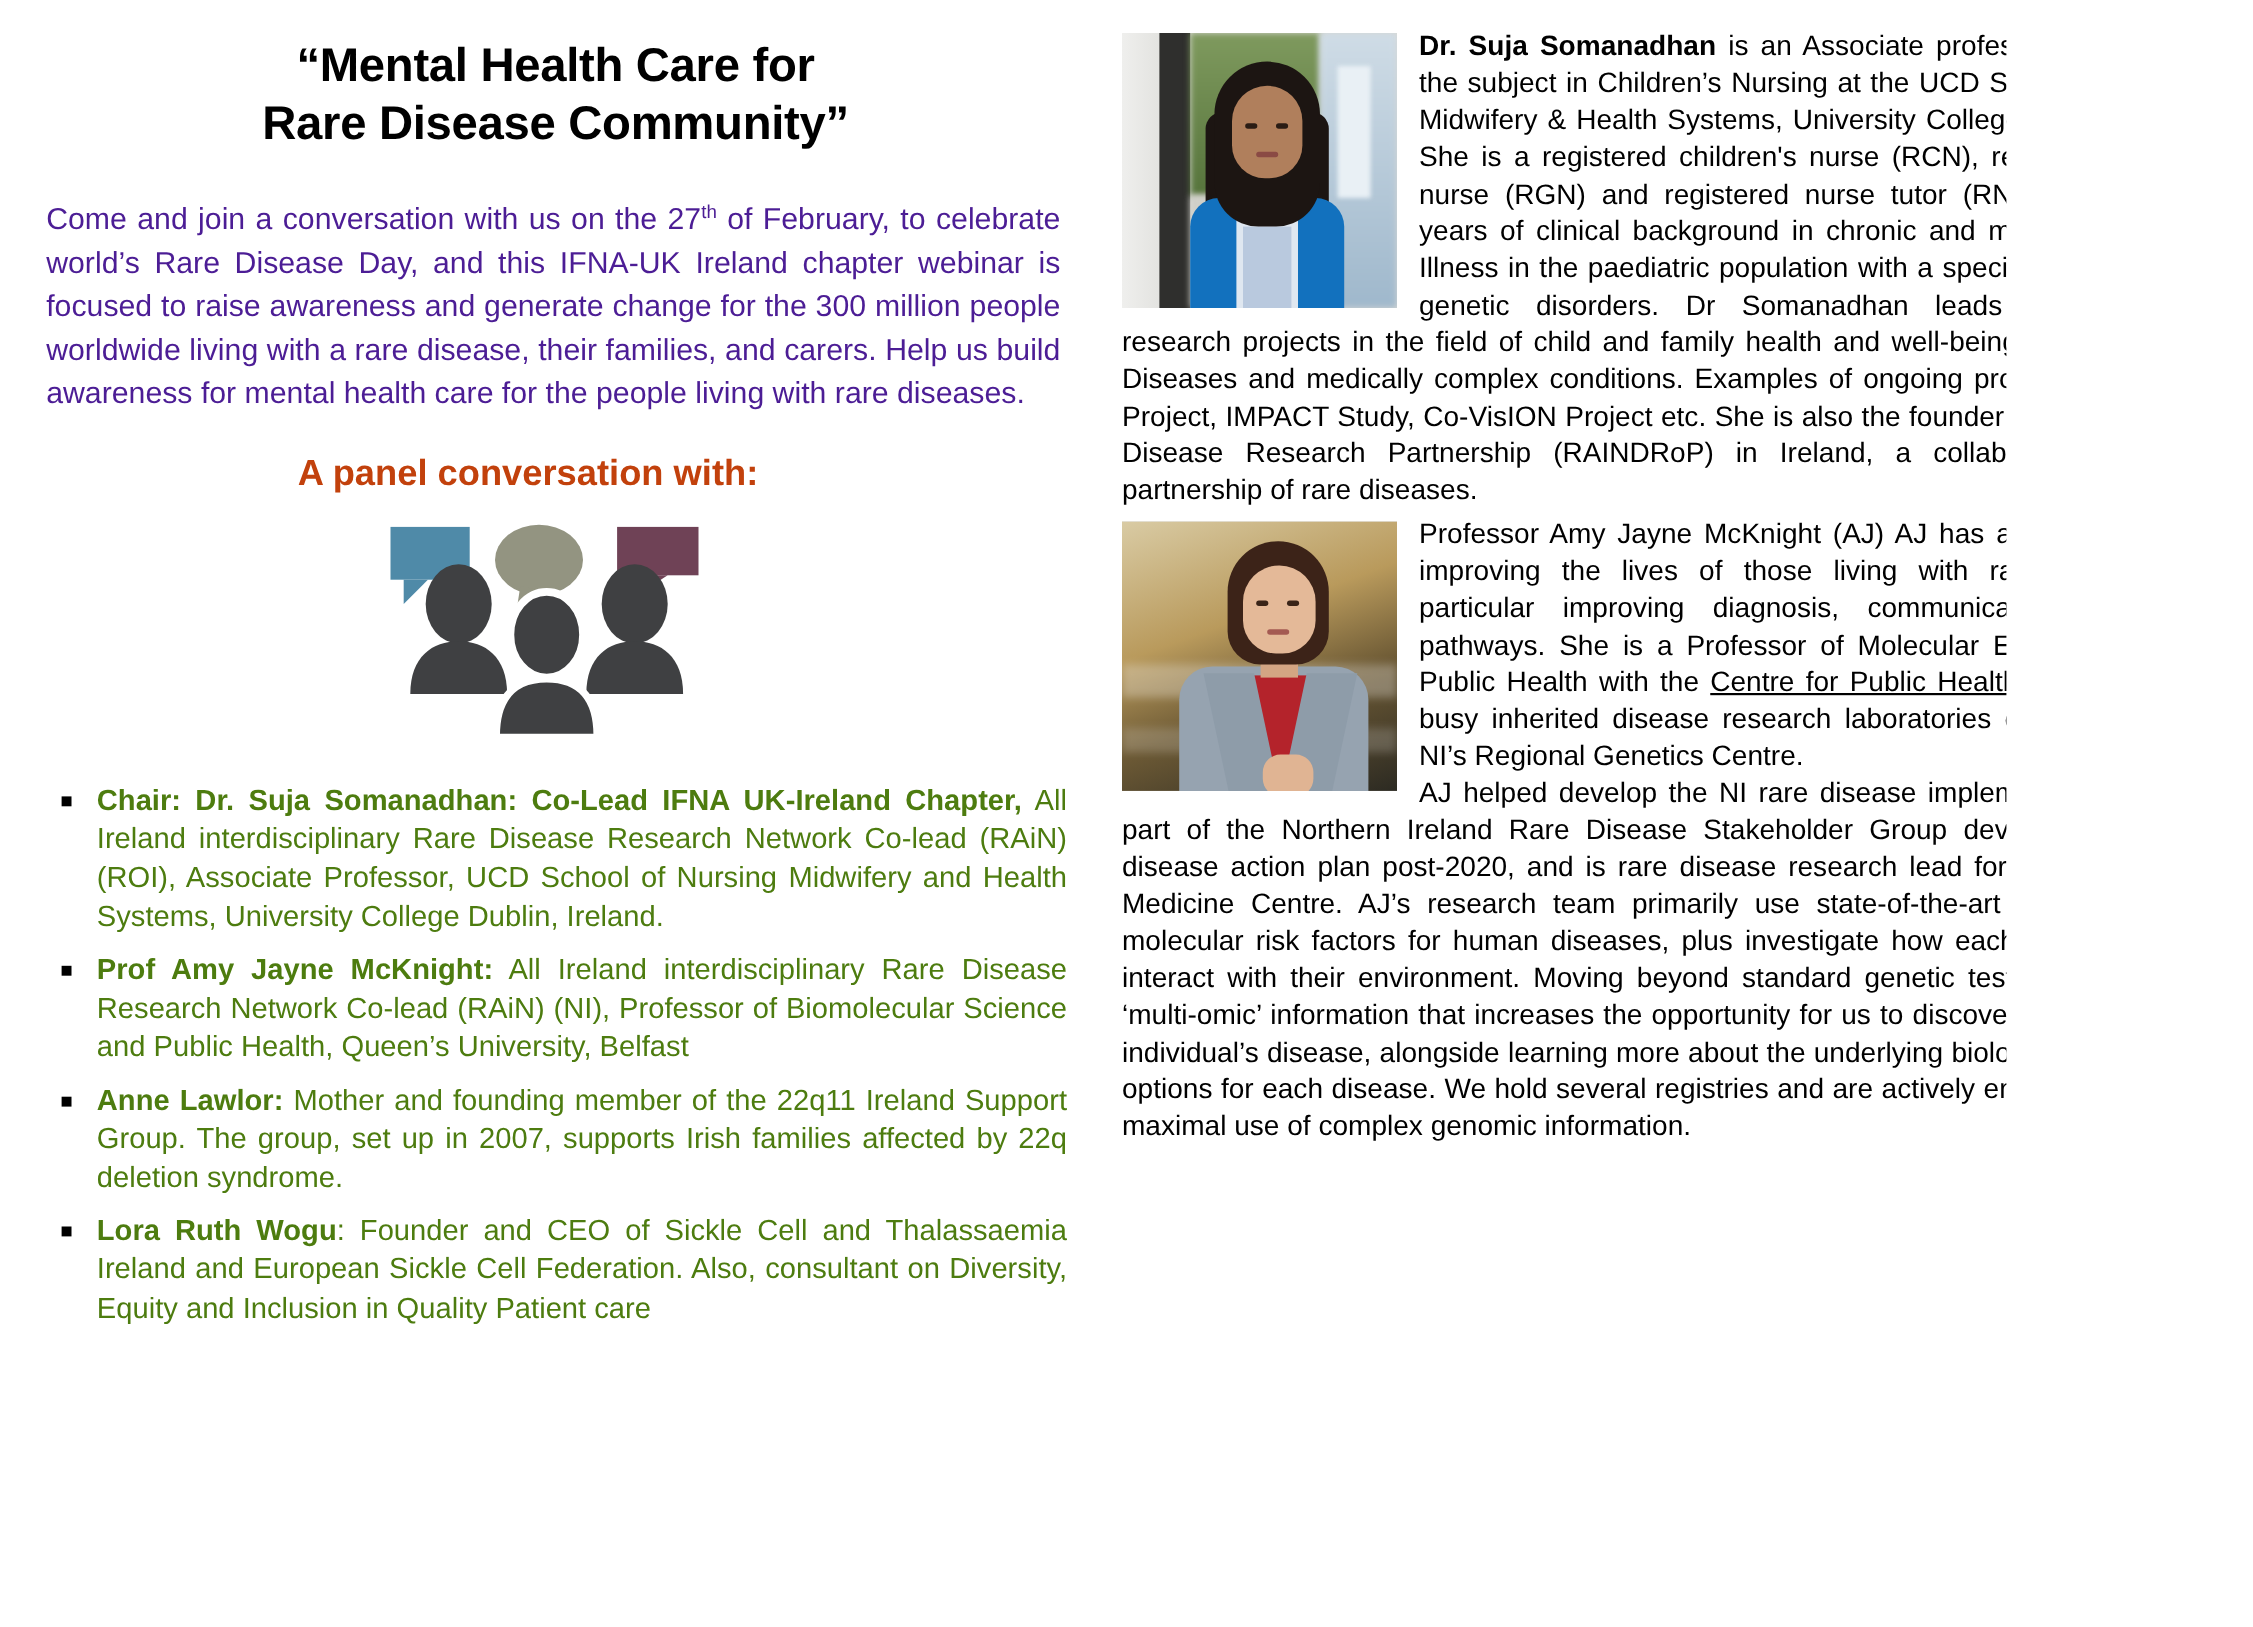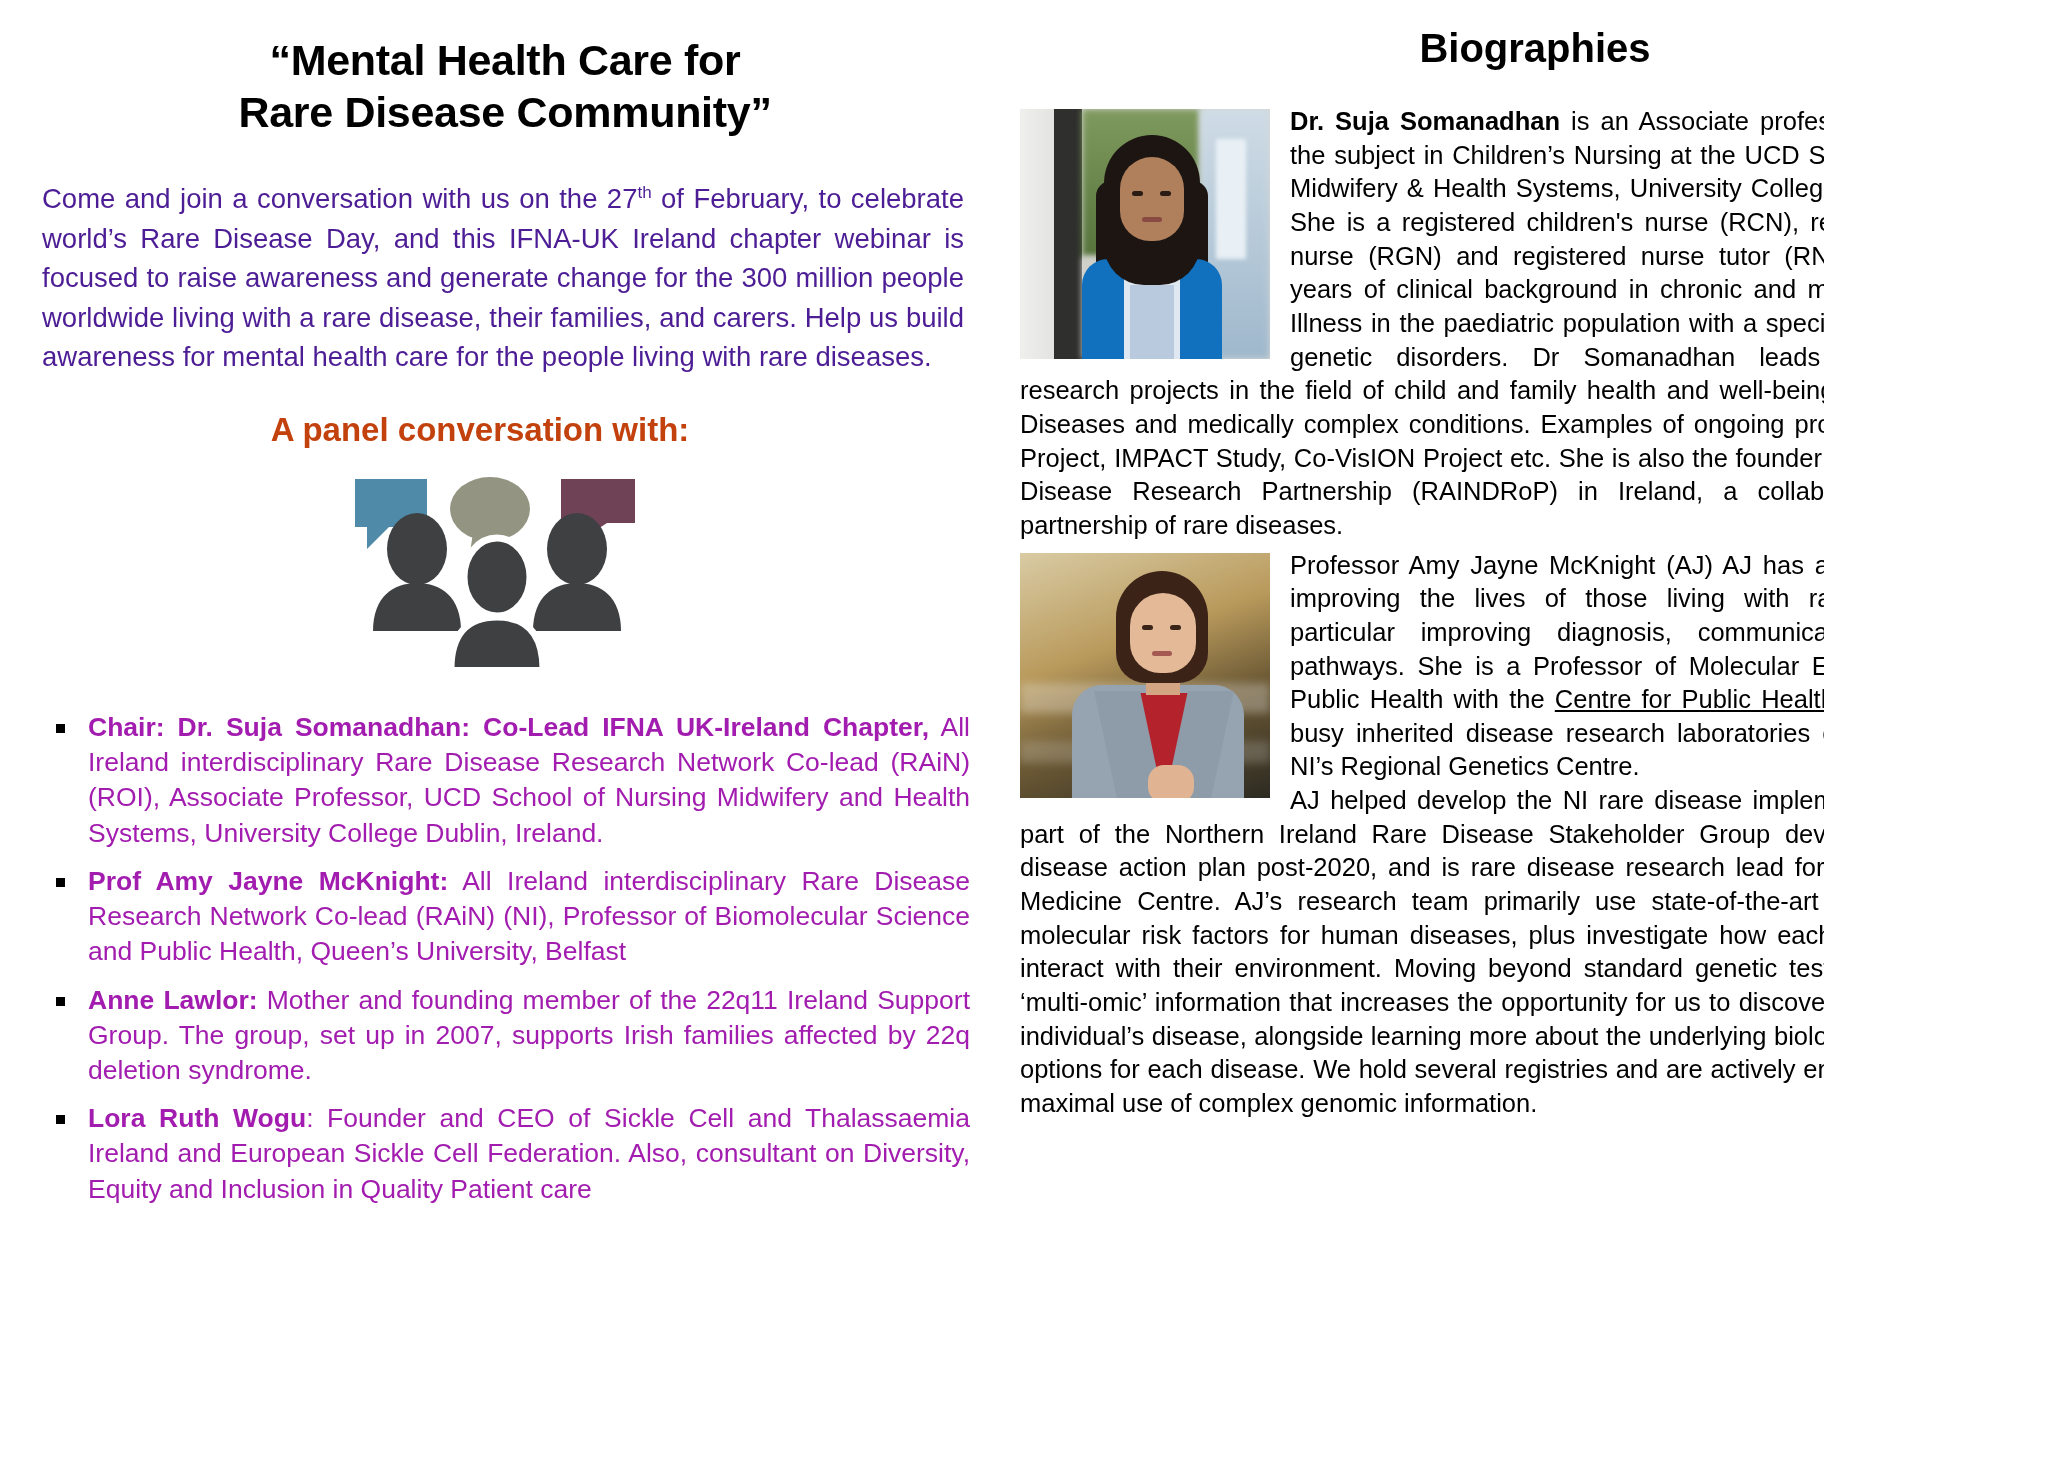--- a/index.html
+++ b/index.html
@@ -66,21 +66,21 @@
     padding: 0;
   }
   .bullet-item {
     position: relative;
     padding-left: 48px;
     margin-bottom: 13px;
     font-size: 26.5px;
     line-height: 1.33;
     text-align: justify;
     text-justify: inter-word;
-    color: #a21caf;
+    color: #4d7c0f;
   }
   .bullet-item:before {
     content: "";
     position: absolute;
     left: 16px; top: 14px;
     width: 9px; height: 9px;
     background: #000000;
   }
   .bullet-item b { font-weight: bold; }
 
@@ -210,21 +210,20 @@
     <ul class="bullet-list">
       <li class="bullet-item"><b>Chair: Dr. Suja Somanadhan: Co-Lead IFNA UK-Ireland Chapter,</b><span> All Ireland interdisciplinary Rare Disease Research Network Co-lead (RAiN) (ROI), Associate Professor, UCD School of Nursing Midwifery and Health Systems, University College Dublin, Ireland.</span></li>
       <li class="bullet-item"><b>Prof Amy Jayne McKnight:</b><span> All Ireland interdisciplinary Rare Disease Research Network Co-lead (RAiN) (NI), Professor of Biomolecular Science and Public Health, Queen’s University, Belfast</span></li>
       <li class="bullet-item"><b>Anne Lawlor:</b><span> Mother and founding member of the 22q11 Ireland Support Group. The group, set up in 2007, supports Irish families affected by 22q deletion syndrome.</span></li>
       <li class="bullet-item"><b>Lora Ruth Wogu</b><span>: Founder and CEO of Sickle Cell and Thalassaemia Ireland and European Sickle Cell Federation. Also, consultant on Diversity, Equity and Inclusion in Quality Patient care</span></li>
     </ul>
   </div>
 
   <div class="right-col">
 
-    <div class="bio-heading">Biographies</div>
 
     <div class="bio-block clearfix">
       <div class="bio-photo">
         <div class="p1-bg-left"></div>
         <div class="p1-bg-dark"></div>
         <div class="p1-bg-green"></div>
         <div class="p1-bg-gray"></div>
         <div class="p1-bg-blue"></div>
         <div class="p1-bg-win"></div>
         <div class="p1-hairL"></div>

